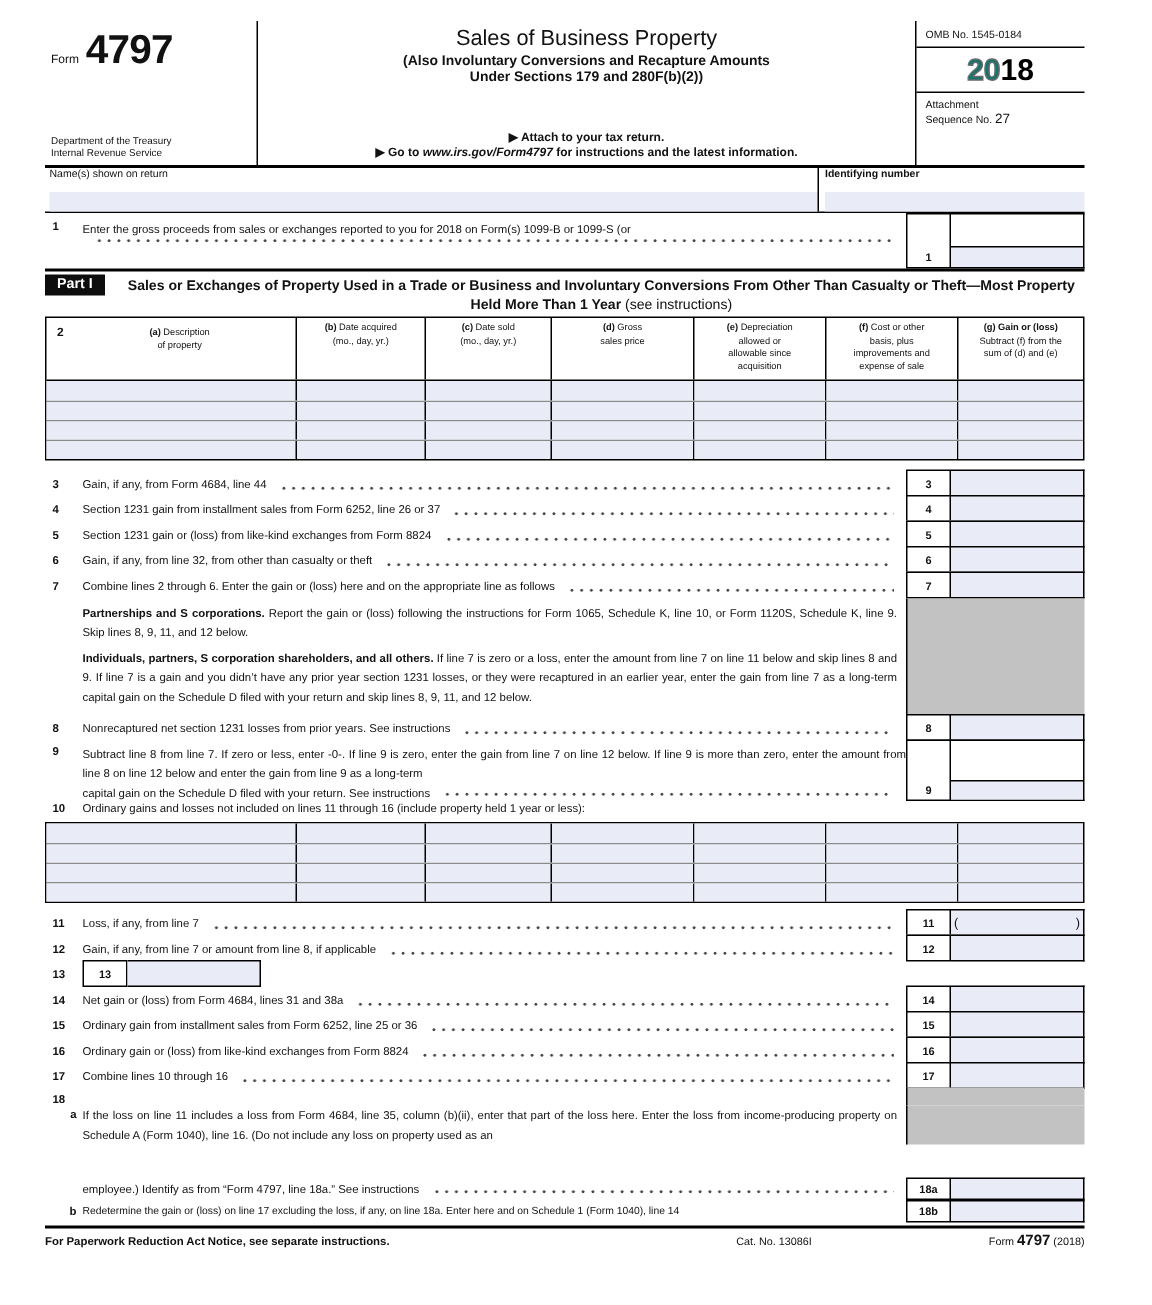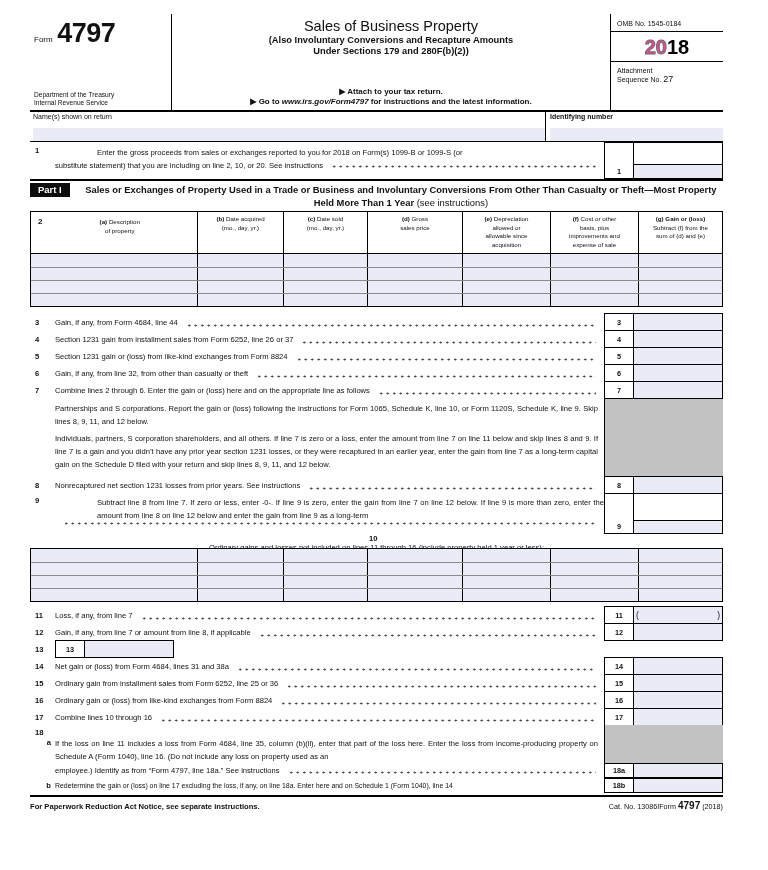--- a/index.html
+++ b/index.html
@@ -15,21 +15,21 @@
   .dept { margin-top:auto; font-size:6.6px; line-height:8px; }
   .hdr-center { flex:1; text-align:center; padding-top:4px; display:flex; flex-direction:column; }
   .title { font-size:14.5px; font-weight:400; line-height:17px; }
   .subtitle { font-size:9.3px; font-weight:700; line-height:10.5px; white-space:pre-line; }
   .attach { font-size:8px; font-weight:700; margin-top:auto; line-height:10px; }
   .goto { font-size:8px; font-weight:700; line-height:10px; margin-bottom:3px; }
   .goto i { font-style:italic; }
   .hdr-right { width:113px; border-left:1px solid #000; display:flex; flex-direction:column; }
   .omb { font-size:7px; padding:6px 4px 4px 6px; border-bottom:1px solid #000; }
   .yearbox { text-align:center; padding:3px 0 2px 0; border-bottom:1px solid #000; font-size:20px; line-height:24px; }
-  .y-outline { color:#ec4899; -webkit-text-stroke:1px #6a6a6a; font-weight:700;margin-top:19px; }
+  .y-outline { color:#0f766e; -webkit-text-stroke:1px #6a6a6a; font-weight:700;margin-top:19px; }
   .y-bold { font-weight:800; color:#000; }
   .attseq { font-size:7px; line-height:9px; padding:4px 4px 2px 6px; }
   .attno { font-weight:400; font-size:9px; }
 
   
   .namerow { display:flex; border-bottom:1px solid #000; height:30px; }
   .namecell { flex:1; display:flex; flex-direction:column; padding:1px 0 0 3px; }
   .idcell { width:178px; border-left:1px solid #000; display:flex; flex-direction:column; padding:1px 0 0 4px; }
   .nlabel { font-size:7px; }
   .idcell .nlabel { font-weight:700; }
@@ -46,21 +46,21 @@
           background-image:radial-gradient(circle,#444 0.9px,transparent 1.15px);
           background-size:6.5px 3px; background-repeat:repeat-x; }
   .nbox { width:30px; border:1px solid #000; background:#fff; font-weight:700; font-size:7.3px;
           display:flex; align-items:center; justify-content:center; }
   .abox { width:89px; border:1px solid #000; border-left:none; background:var(--lav); }
   .abox.parens { display:flex; justify-content:space-between; align-items:center; font-size:8.5px; padding:0 2px; }
 
   
   .mrow { display:flex; }
   .mleft { flex:1; display:flex; flex-direction:column; }
-  .mbody { font-size:7.6px; line-height:13px; text-align:justify; padding-left:25px;margin-left:42px; }
+  .mbody { font-size:7.6px; line-height:13px; text-align:justify; padding-left:25px; }
   .mlast { display:flex; align-items:flex-end; font-size:7.6px; padding-left:25px; line-height:13px; }
   .tallnbox { width:30px; border:1px solid #000; font-weight:700; font-size:7.3px;
               display:flex; align-items:flex-end; justify-content:center; padding-bottom:2px; }
   .tallabox { width:89px; border:1px solid #000; border-left:none; display:flex; flex-direction:column; }
   .tallabox .fill { margin-top:auto; height:13px; background:var(--lav); border-top:1px solid #000; }
   .l1row { display:flex; height:37px; }
 
   
   .partbar { border-top:2px solid #000; display:flex; gap:9px; padding:2px 0 2px 0; align-items:flex-start; }
   .partchip { background:#0d0d0d; color:#fff; font-weight:700; font-size:9.5px; padding:1px 8px 2px 8px; flex:none; }
@@ -81,30 +81,30 @@
   .trow { display:flex; height:13px; }
   .trow + .trow { border-top:1px solid #8a8a8a; }
   .tc { border-right:1px solid #000; background:var(--lav); height:100%; }
   .tc:last-child { border-right:none; }
   .c-a{width:167px;} .c-b{width:86px;} .c-c{width:84px;} .c-d{width:95px;} .c-e{width:88px;} .c-f{width:88px;} .c-g{flex:1;}
 
   
   .pararow { display:flex; }
   .paras { flex:1; padding:3px 6px 3px 25px; }
   .para { font-size:7.6px; line-height:13px; text-align:justify; margin-bottom:4px; }
-  .para b { font-weight:400; }
+  .para b { font-weight:700; }
   .greyblk { width:119px; background:var(--grey); border-left:1px solid #000; }
 
-  .l10label { display:flex; font-size:7.6px; height:14px; align-items:center;flex-direction:column; }
+  .l10label { display:flex; font-size:7.6px; height:14px; align-items:flex-start; }
 
   
   .footrule { border-top:2px solid #000; margin-top:2px; }
   .footer { display:flex; align-items:baseline; padding-top:3px; font-size:7.2px; }
   .foot-notice { font-weight:700; font-size:7.6px; }
-  .foot-cat { margin-left:auto; }
+  .foot-cat { margin-left:auto; margin-right:118px; }
   .foot-form { white-space:nowrap; }
   .foot-form .fnum { font-weight:700; font-size:10px; }
 </style>
 </head>
 <body>
 
 <div class="page">
 <div class="form">
 
   <div class="hdr">
@@ -142,21 +142,20 @@
       <div class="nlabel">Identifying number</div>
       <div class="strip"></div>
     </div>
   </div>
 
   <div class="l1row">
     <div class="num" style="align-items:flex-start;padding-top:4px;">1</div>
     <div class="mleft" style="padding-top:4px;">
       <div class="mbody" style="padding-left:0;">Enter the gross proceeds from sales or exchanges reported to you for 2018 on Form(s) 1099-B or 1099-S (or</div>
       <div class="mlast" style="padding-left:0;">
-            <span>substitute statement) that you are including on line 2, 10, or 20. See instructions</span>
             <span class="dots"></span>
           </div>
     </div>
     <div class="tallnbox">1</div>
     <div class="tallabox">
           <div class="fill" style="height:14px;"></div>
         </div>
   </div>
 
   <div class="partbar">
@@ -291,20 +290,21 @@
         </div>
     <div class="nbox">8</div>
     <div class="abox"></div>
   </div>
 
   <div class="mrow" style="margin-top:-1px;height:41px;">
     <div class="num" style="align-items:flex-start;padding-top:3px;">9</div>
     <div class="mleft" style="padding-top:3px;">
       <div class="mbody" style="padding-left:0;">Subtract line 8 from line 7. If zero or less, enter -0-. If line 9 is zero, enter the gain from line 7 on line 12 below.  If line 9 is more than zero, enter the amount from line 8 on line 12 below and enter the gain from line 9 as a long-term</div>
       <div class="mlast" style="padding-left:0;">
+            <span>capital gain on the Schedule D filed with your return. See instructions</span>
             <span class="dots"></span>
           </div>
     </div>
     <div class="tallnbox">9</div>
     <div class="tallabox">
           <div class="fill"></div>
         </div>
   </div>
 
 
@@ -424,21 +424,21 @@
   </div>
 
   <div>
     <div class="pararow">
       <div style="flex:1; display:flex;">
         <div class="num letter" style="align-items:flex-start;padding-top:1px;">a</div>
         <div class="para" style="flex:1;margin-bottom:0;padding-right:6px;">If the loss on line 11 includes a loss from Form 4684, line 35, column (b)(ii), enter that part of the loss here. Enter the loss from income-producing property on Schedule A (Form 1040), line 16. (Do not include any loss on property used as an</div>
       </div>
       <div class="greyblk"></div>
     </div>
-    <div class="lrow" style="height:15px;">
+    <div class="lrow" style="height:15px;margin-top:22px;">
       <div class="num"></div>
       <div class="lab">
             <span>employee.) Identify as from “Form 4797, line 18a.” See instructions</span>
             <span class="dots"></span>
           </div>
       <div class="nbox">18a</div>
       <div class="abox"></div>
     </div>
   </div>
 

